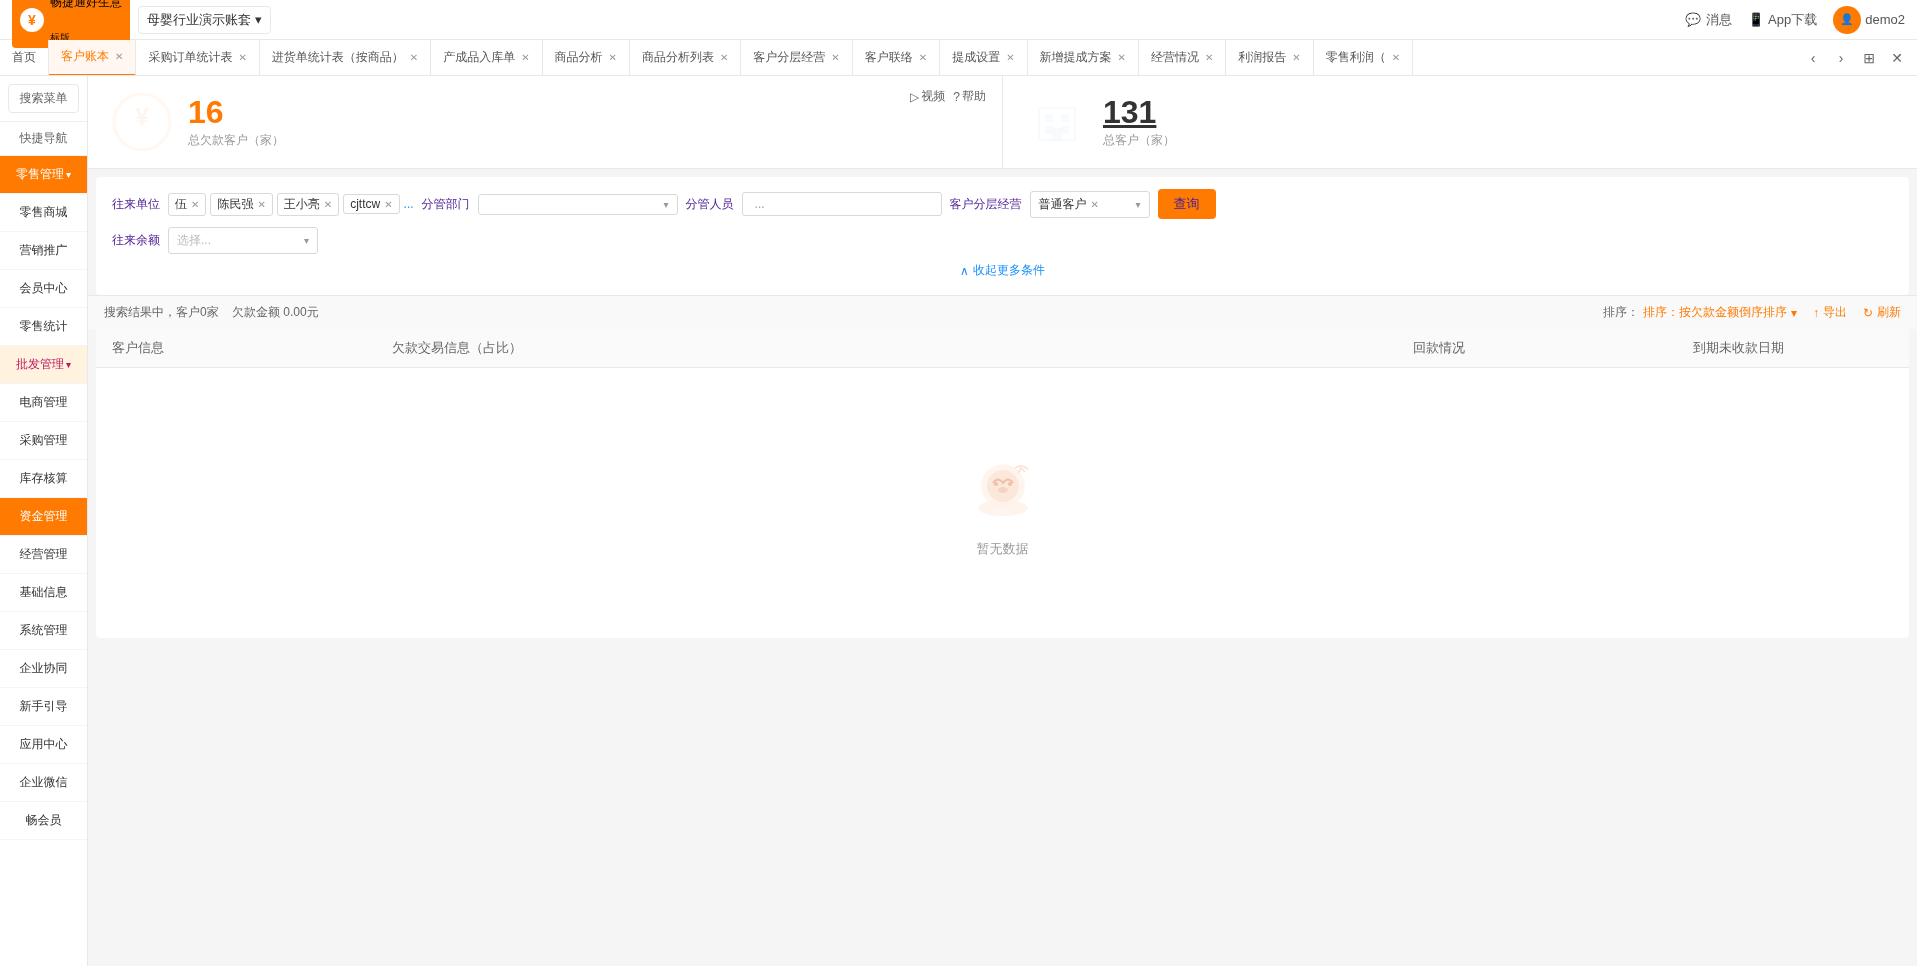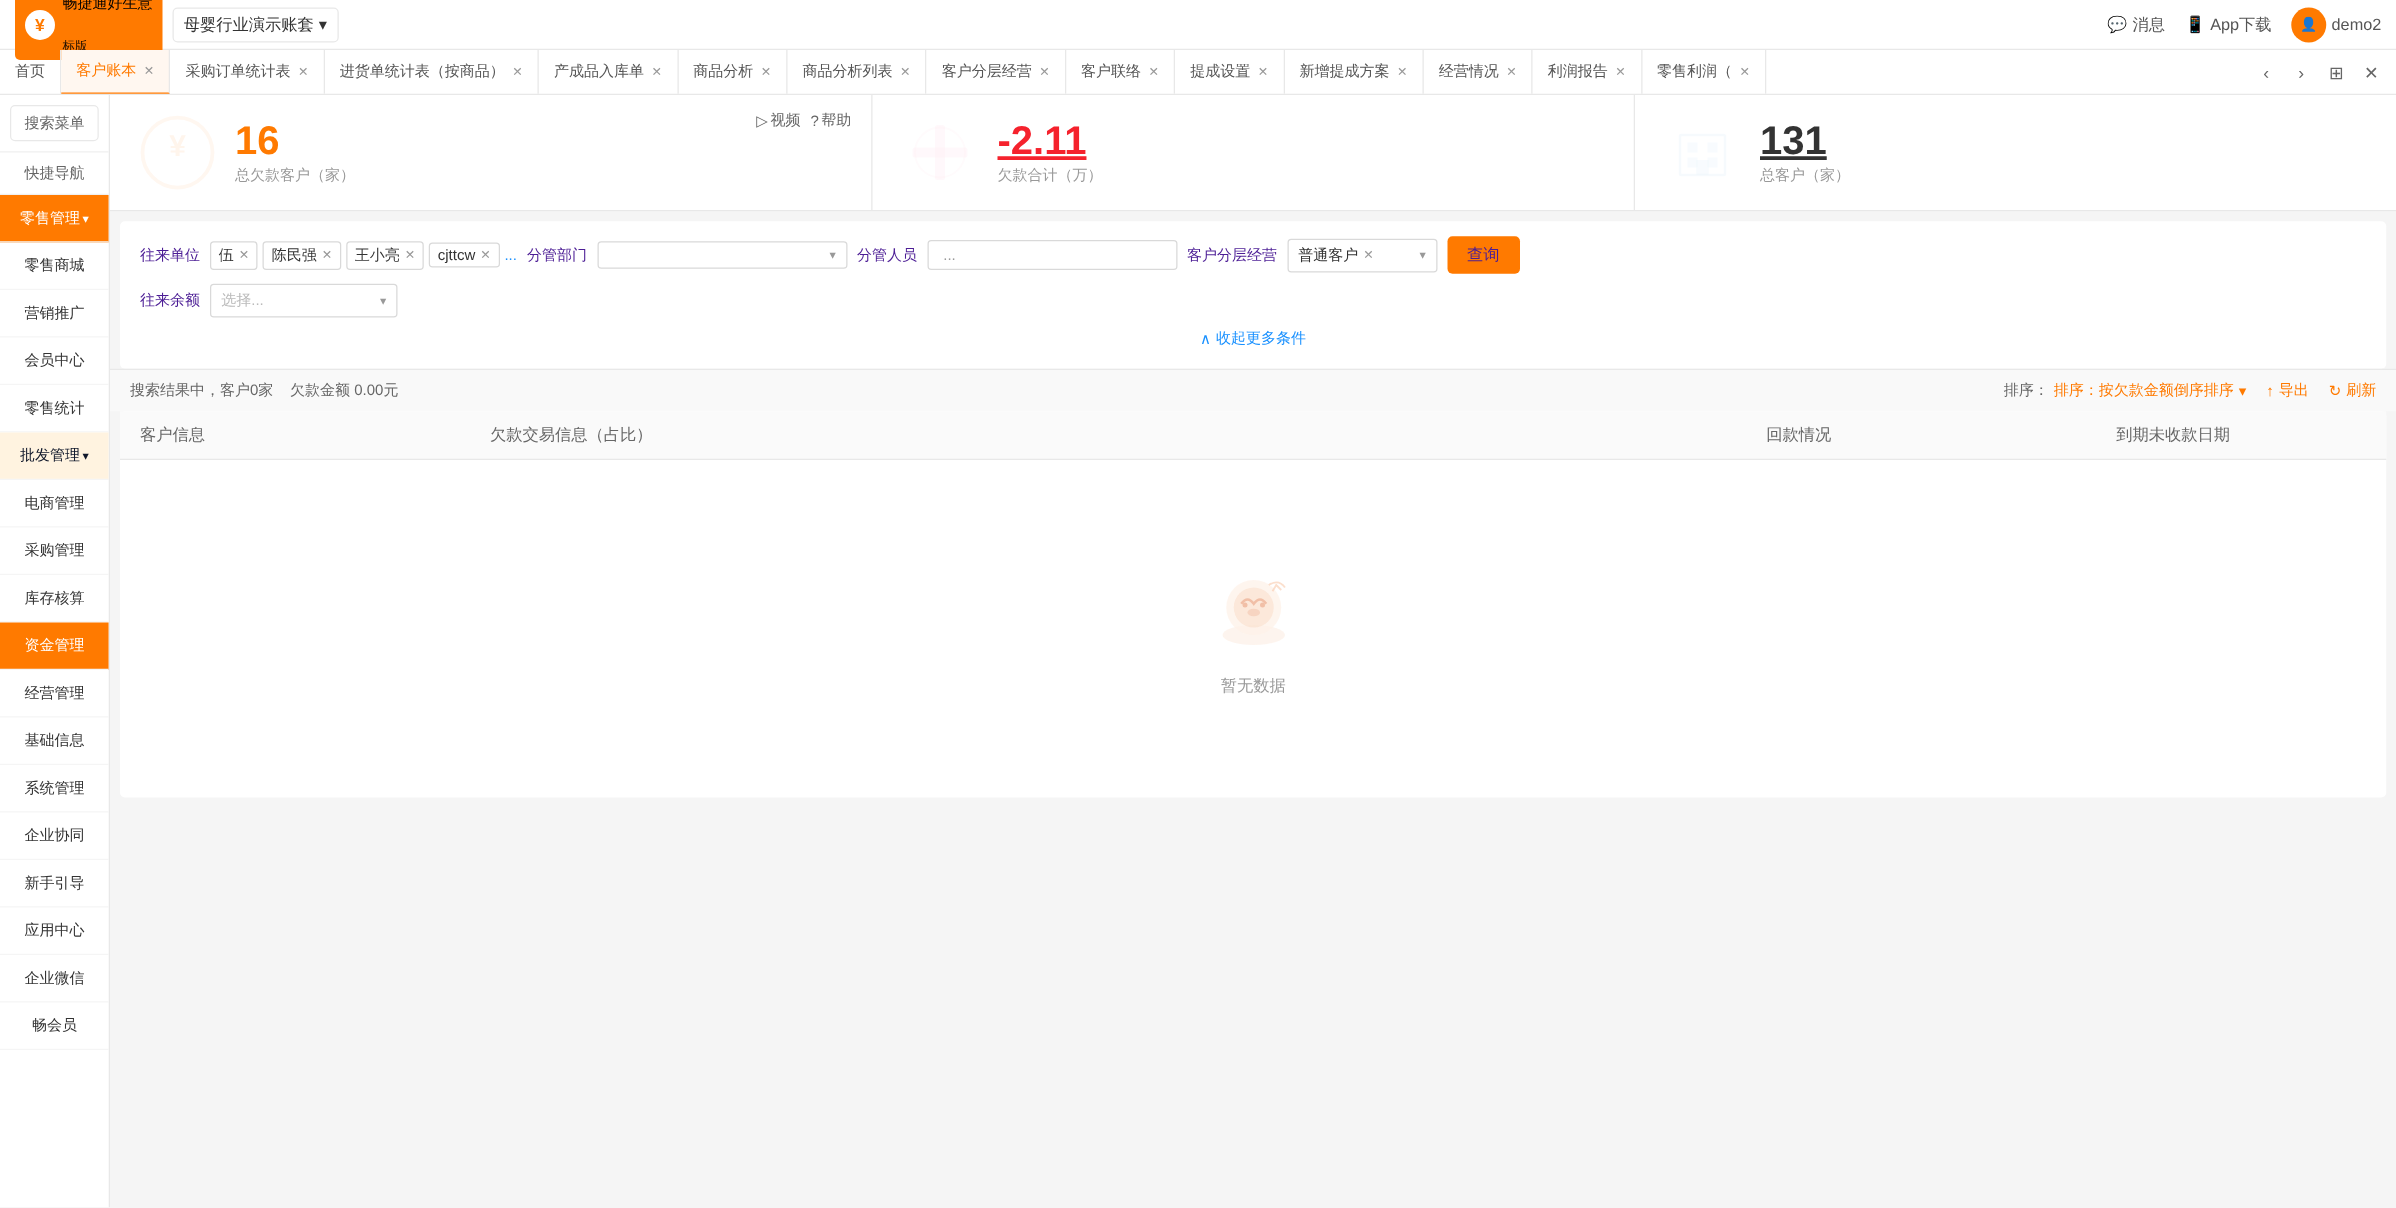--- a/index.html
+++ b/index.html
@@ -204,21 +204,21 @@
     </div>
     <div class="sidebar-item">
       <span>营销推广</span>
     </div>
     <div class="sidebar-item">
       <span>会员中心</span>
     </div>
     <div class="sidebar-item">
       <span>零售统计</span>
     </div>
-    <div class="sidebar-item has-sub" style="background:#fff3e0;color:#0f172a;">
+    <div class="sidebar-item has-sub" style="background:#fff3e0;color:#be185d;">
       <span>批发管理</span>
       <span style="font-size:10px;">▾</span>
     </div>
     <div class="sidebar-item">
       <span>电商管理</span>
     </div>
     <div class="sidebar-item">
       <span>采购管理</span>
     </div>
     <div class="sidebar-item">
@@ -273,33 +273,20 @@
             <span>▷</span>
             <span>视频</span>
           </span>
           <span class="stat-link">
             <span>?</span>
             <span>帮助</span>
           </span>
         </div>
       </div>
 
-      <div class="stat-item">
-        <div class="stat-icon">
-          <svg width="60" height="60" viewBox="0 0 60 60" fill="none">
-            <rect x="26" y="8" width="8" height="44" rx="2" fill="#ff6b9d" opacity="0.3"></rect>
-            <rect x="8" y="26" width="44" height="8" rx="2" fill="#ff6b9d" opacity="0.3"></rect>
-            <circle cx="30" cy="30" r="20" stroke="#ff6b9d" stroke-width="1.5" fill="none" opacity="0.2"></circle>
-          </svg>
-        </div>
-        <div class="stat-text-area">
-          <div class="stat-value red">-2.11</div>
-          <div class="stat-label">欠款合计（万）</div>
-        </div>
-      </div>
 
       <div class="stat-item">
         <div class="stat-icon">
           <svg width="60" height="60" viewBox="0 0 60 60" fill="none">
             <rect x="12" y="16" width="36" height="32" rx="1" stroke="#85c1e9" stroke-width="2" fill="none" opacity="0.5"></rect>
             <rect x="18" y="22" width="8" height="8" fill="#85c1e9" opacity="0.4"></rect>
             <rect x="34" y="22" width="8" height="8" fill="#85c1e9" opacity="0.4"></rect>
             <rect x="18" y="34" width="8" height="8" fill="#85c1e9" opacity="0.4"></rect>
             <rect x="34" y="34" width="8" height="8" fill="#85c1e9" opacity="0.4"></rect>
             <rect x="25" y="36" width="10" height="12" fill="#85c1e9" opacity="0.4"></rect>

